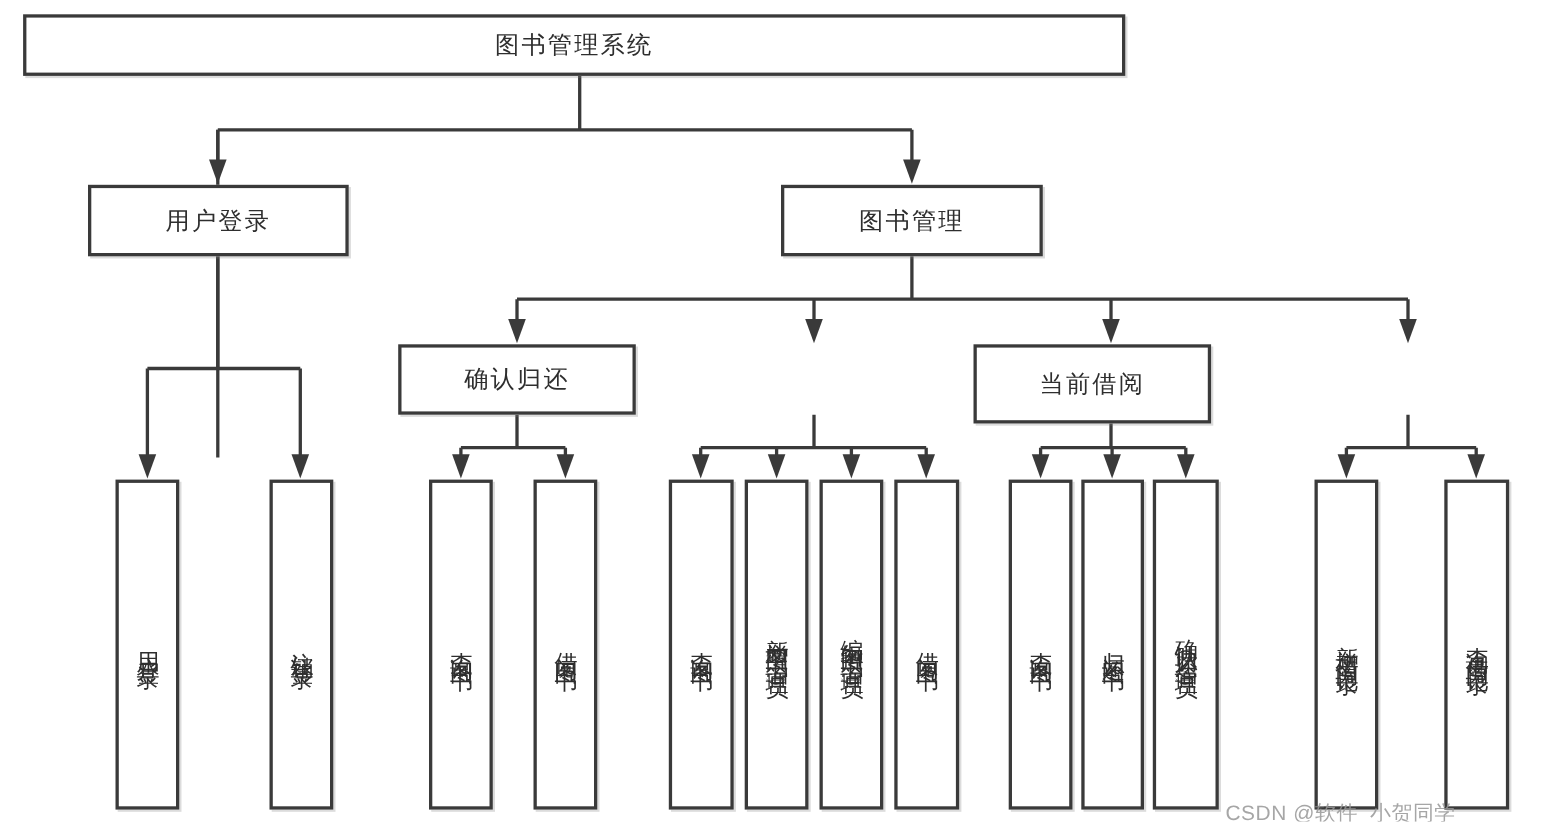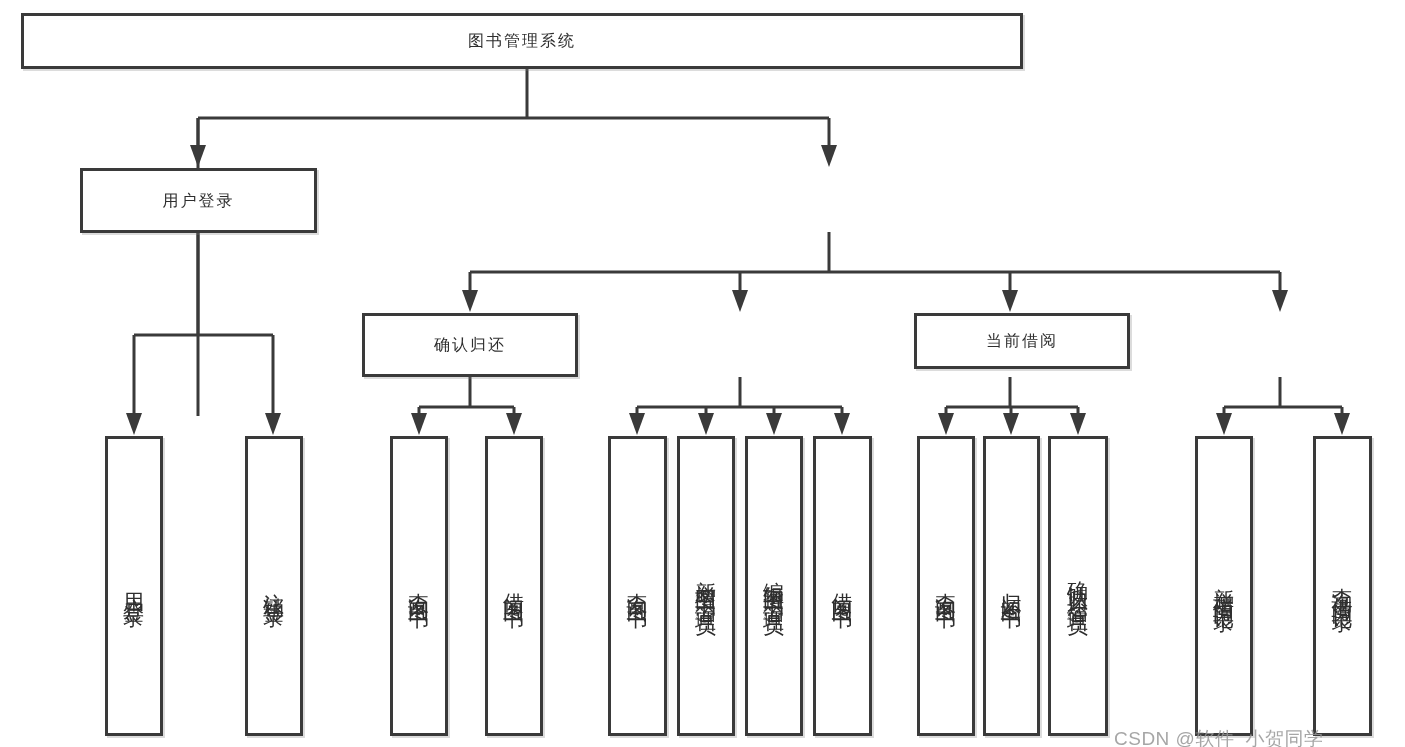--- a/index.html
+++ b/index.html
@@ -14,21 +14,21 @@
   .node{
     position:absolute;
     box-sizing:border-box;
     border:3px solid #3a3a3a;
     background:#ffffff;
     display:flex;align-items:center;justify-content:center;
     box-shadow:2px 2px 0 rgba(130,130,130,0.28);
   }
   .node span{
     color:#2e2e2e;
-    font-size:16px;
+    font-size:22px;
     letter-spacing:2px;
     white-space:nowrap;
     line-height:1;
   }
   .node.v span{
     writing-mode:vertical-rl;
     text-orientation:mixed;
     font-size:21px;
     letter-spacing:5px;
     white-space:normal;
@@ -90,25 +90,28 @@
     </g>
   </svg>
 
   <div class="node h" style="left:21px;top:13px;width:1002px;height:56px">
     <span>图书管理系统</span>
   </div>
 
   <div class="node h" style="left:80px;top:168px;width:237px;height:65px">
     <span>用户登录</span>
   </div>
+  <div class="node h" style="left:710px;top:168px;width:238px;height:65px">
+    <span>图书管理</span>
+  </div>
 
   <div class="node h" style="left:362px;top:313px;width:216px;height:64px">
     <span>确认归还</span>
   </div>
-  <div class="node h" style="left:914px;top:313px;width:216px;height:56px">
+  <div class="node h" style="left:885px;top:313px;width:216px;height:72px">
     <span>当前借阅</span>
   </div>
 
   <div class="node v" style="left:105px;top:436px;width:58px;height:300px">
     <span>用户登录</span>
   </div>
   <div class="node v" style="left:245px;top:436px;width:58px;height:300px">
     <span>注销登录</span>
   </div>
 

